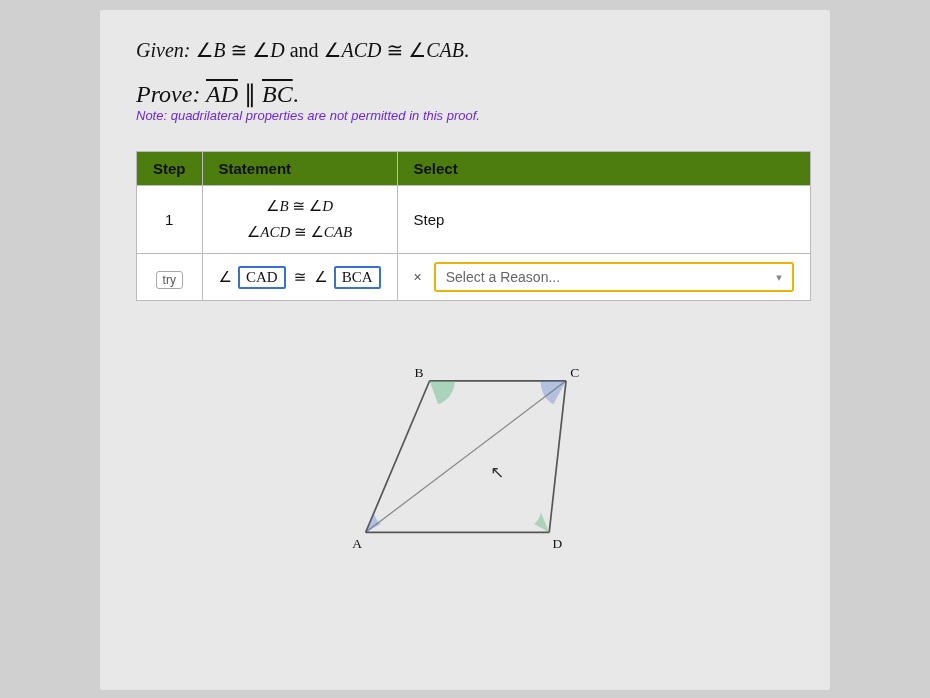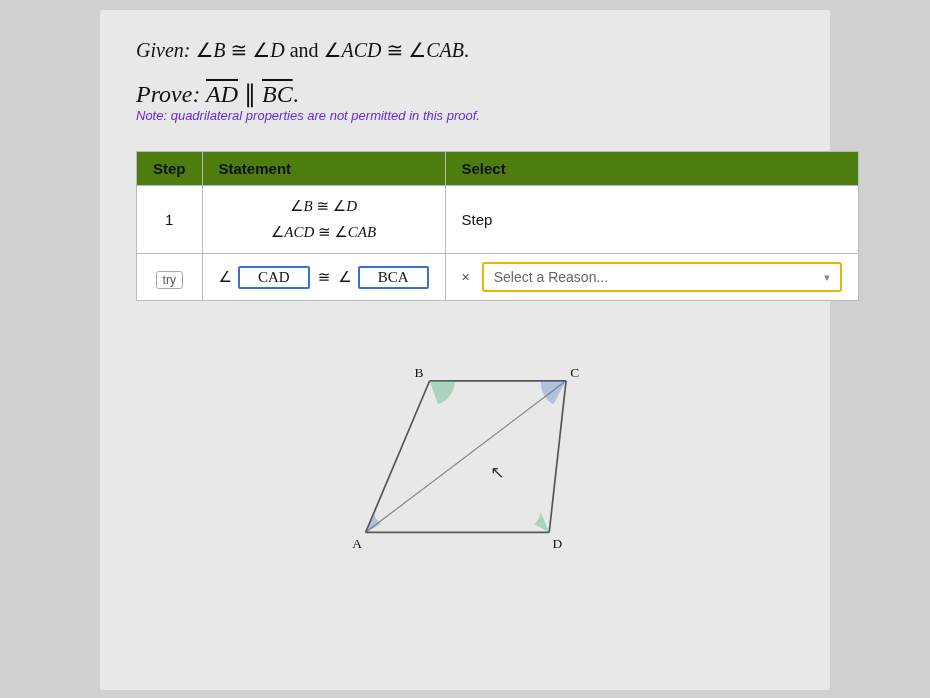--- a/index.html
+++ b/index.html
@@ -116,21 +116,21 @@
       gap: 4px;
       font-family: Georgia, serif;
       font-size: 15px;
     }
 
     .angle-box {
       display: inline-flex;
       align-items: center;
       border: 2px solid #3a6fd8;
       border-radius: 2px;
-      padding: 1px 18px;
+      padding: 1px 6px;
       font-family: Georgia, serif;
       font-size: 15px;
       background: #fff;
       color: #111;
     }
 
     .angle-sym {
       font-family: Georgia, serif;
       font-size: 15px;
       margin-right: 2px;

